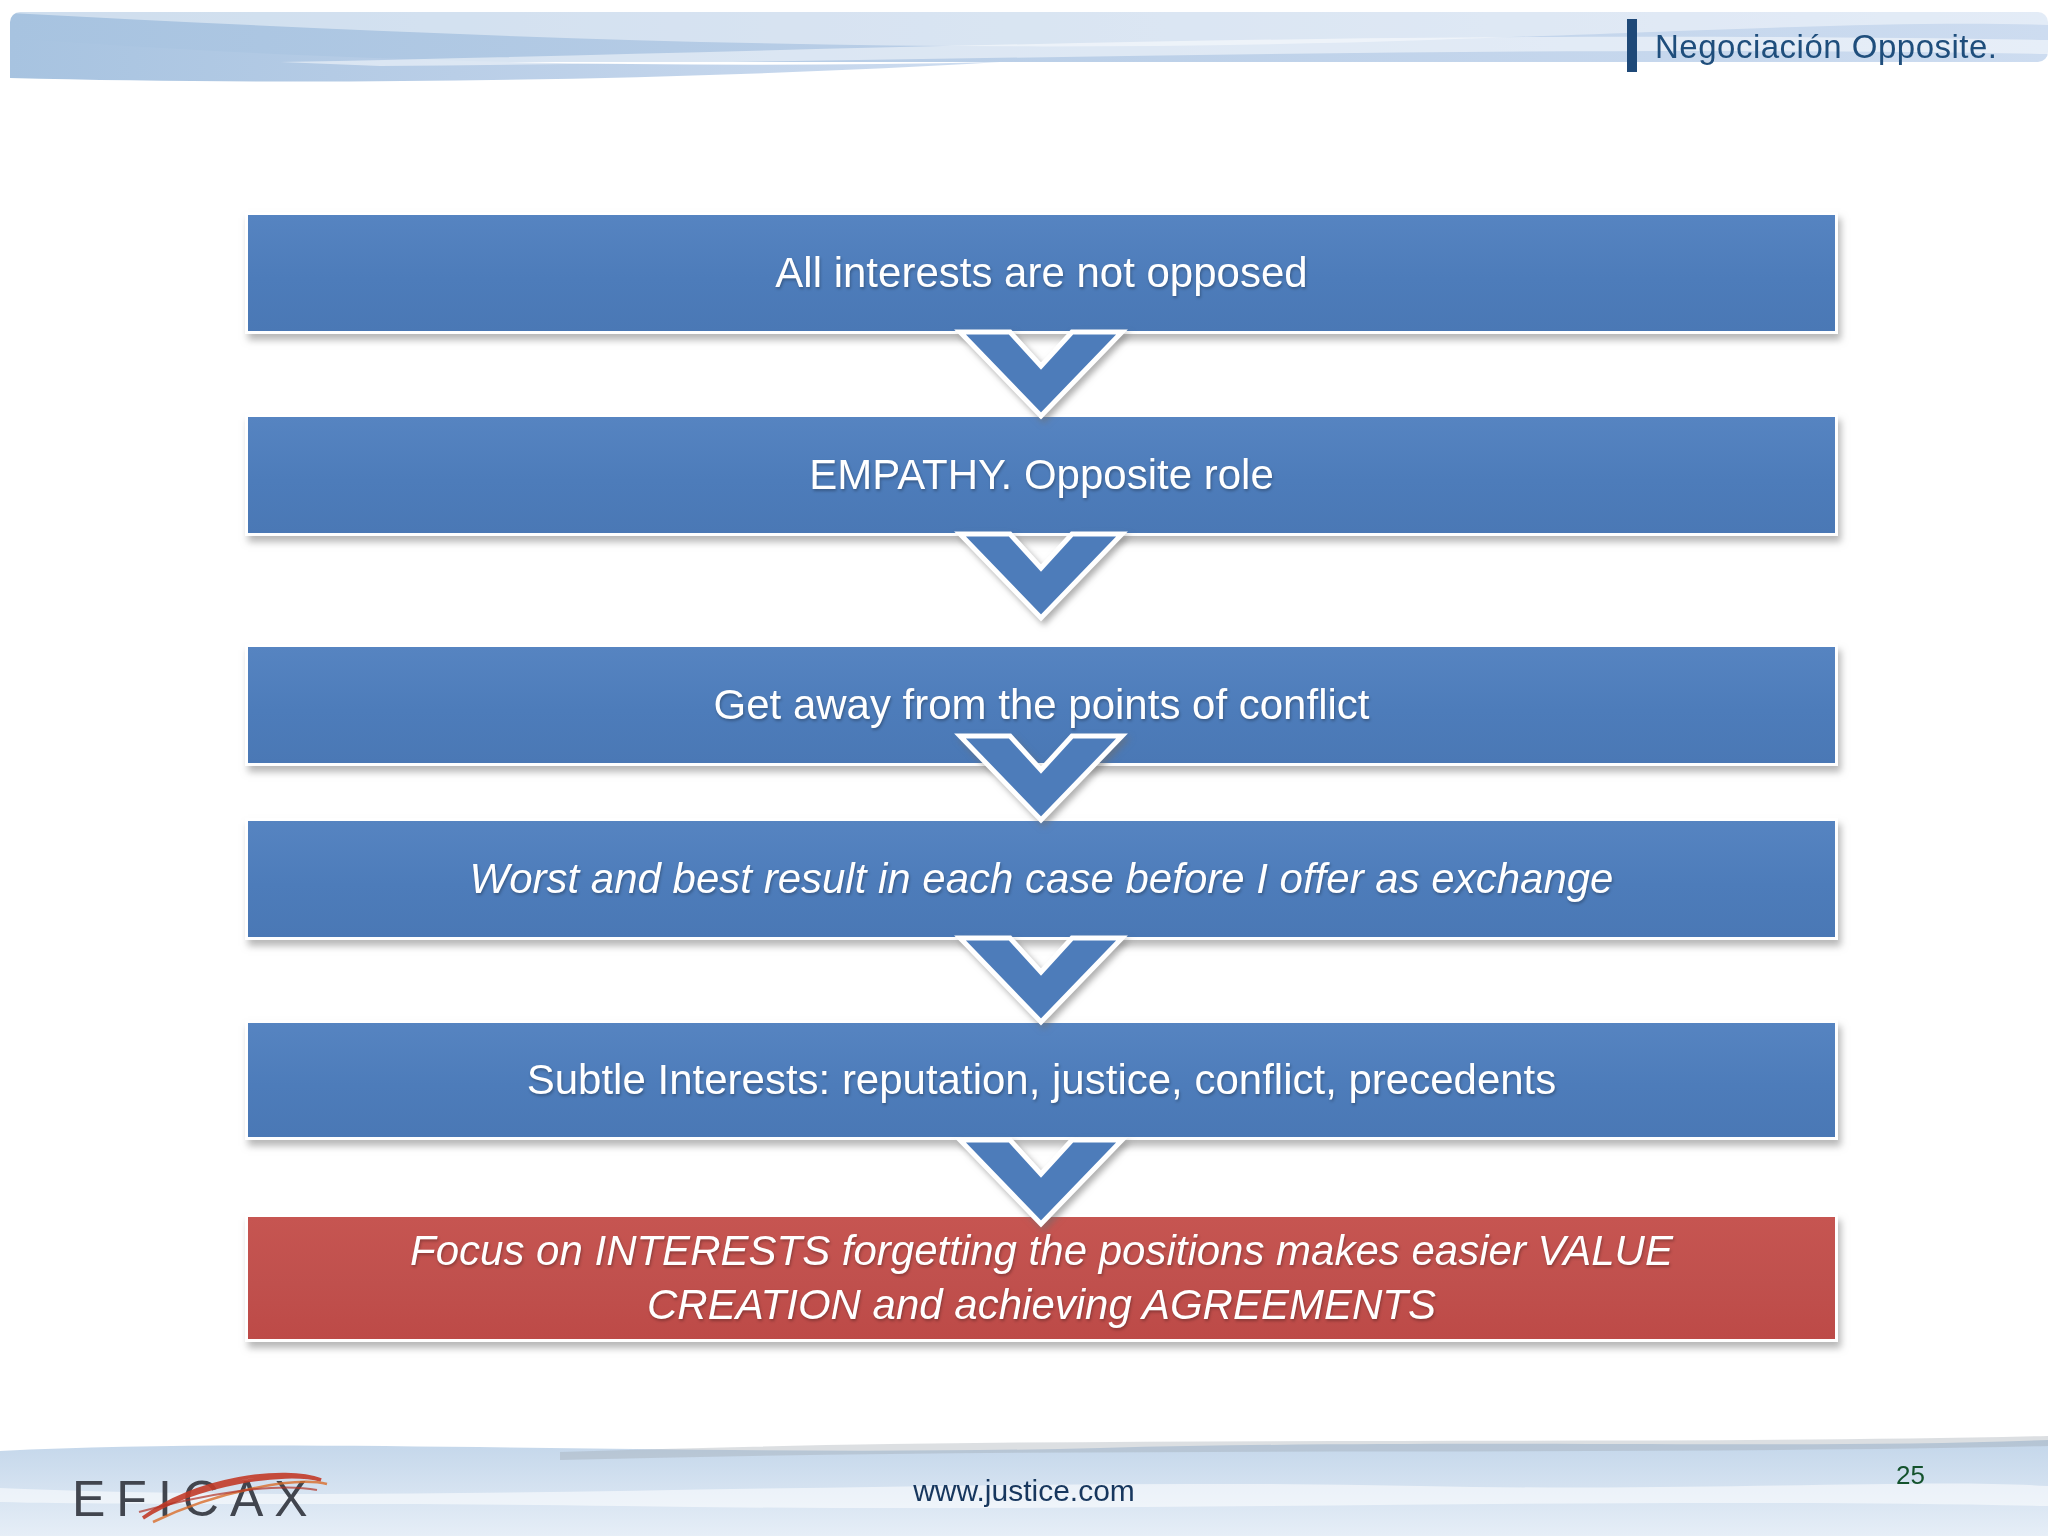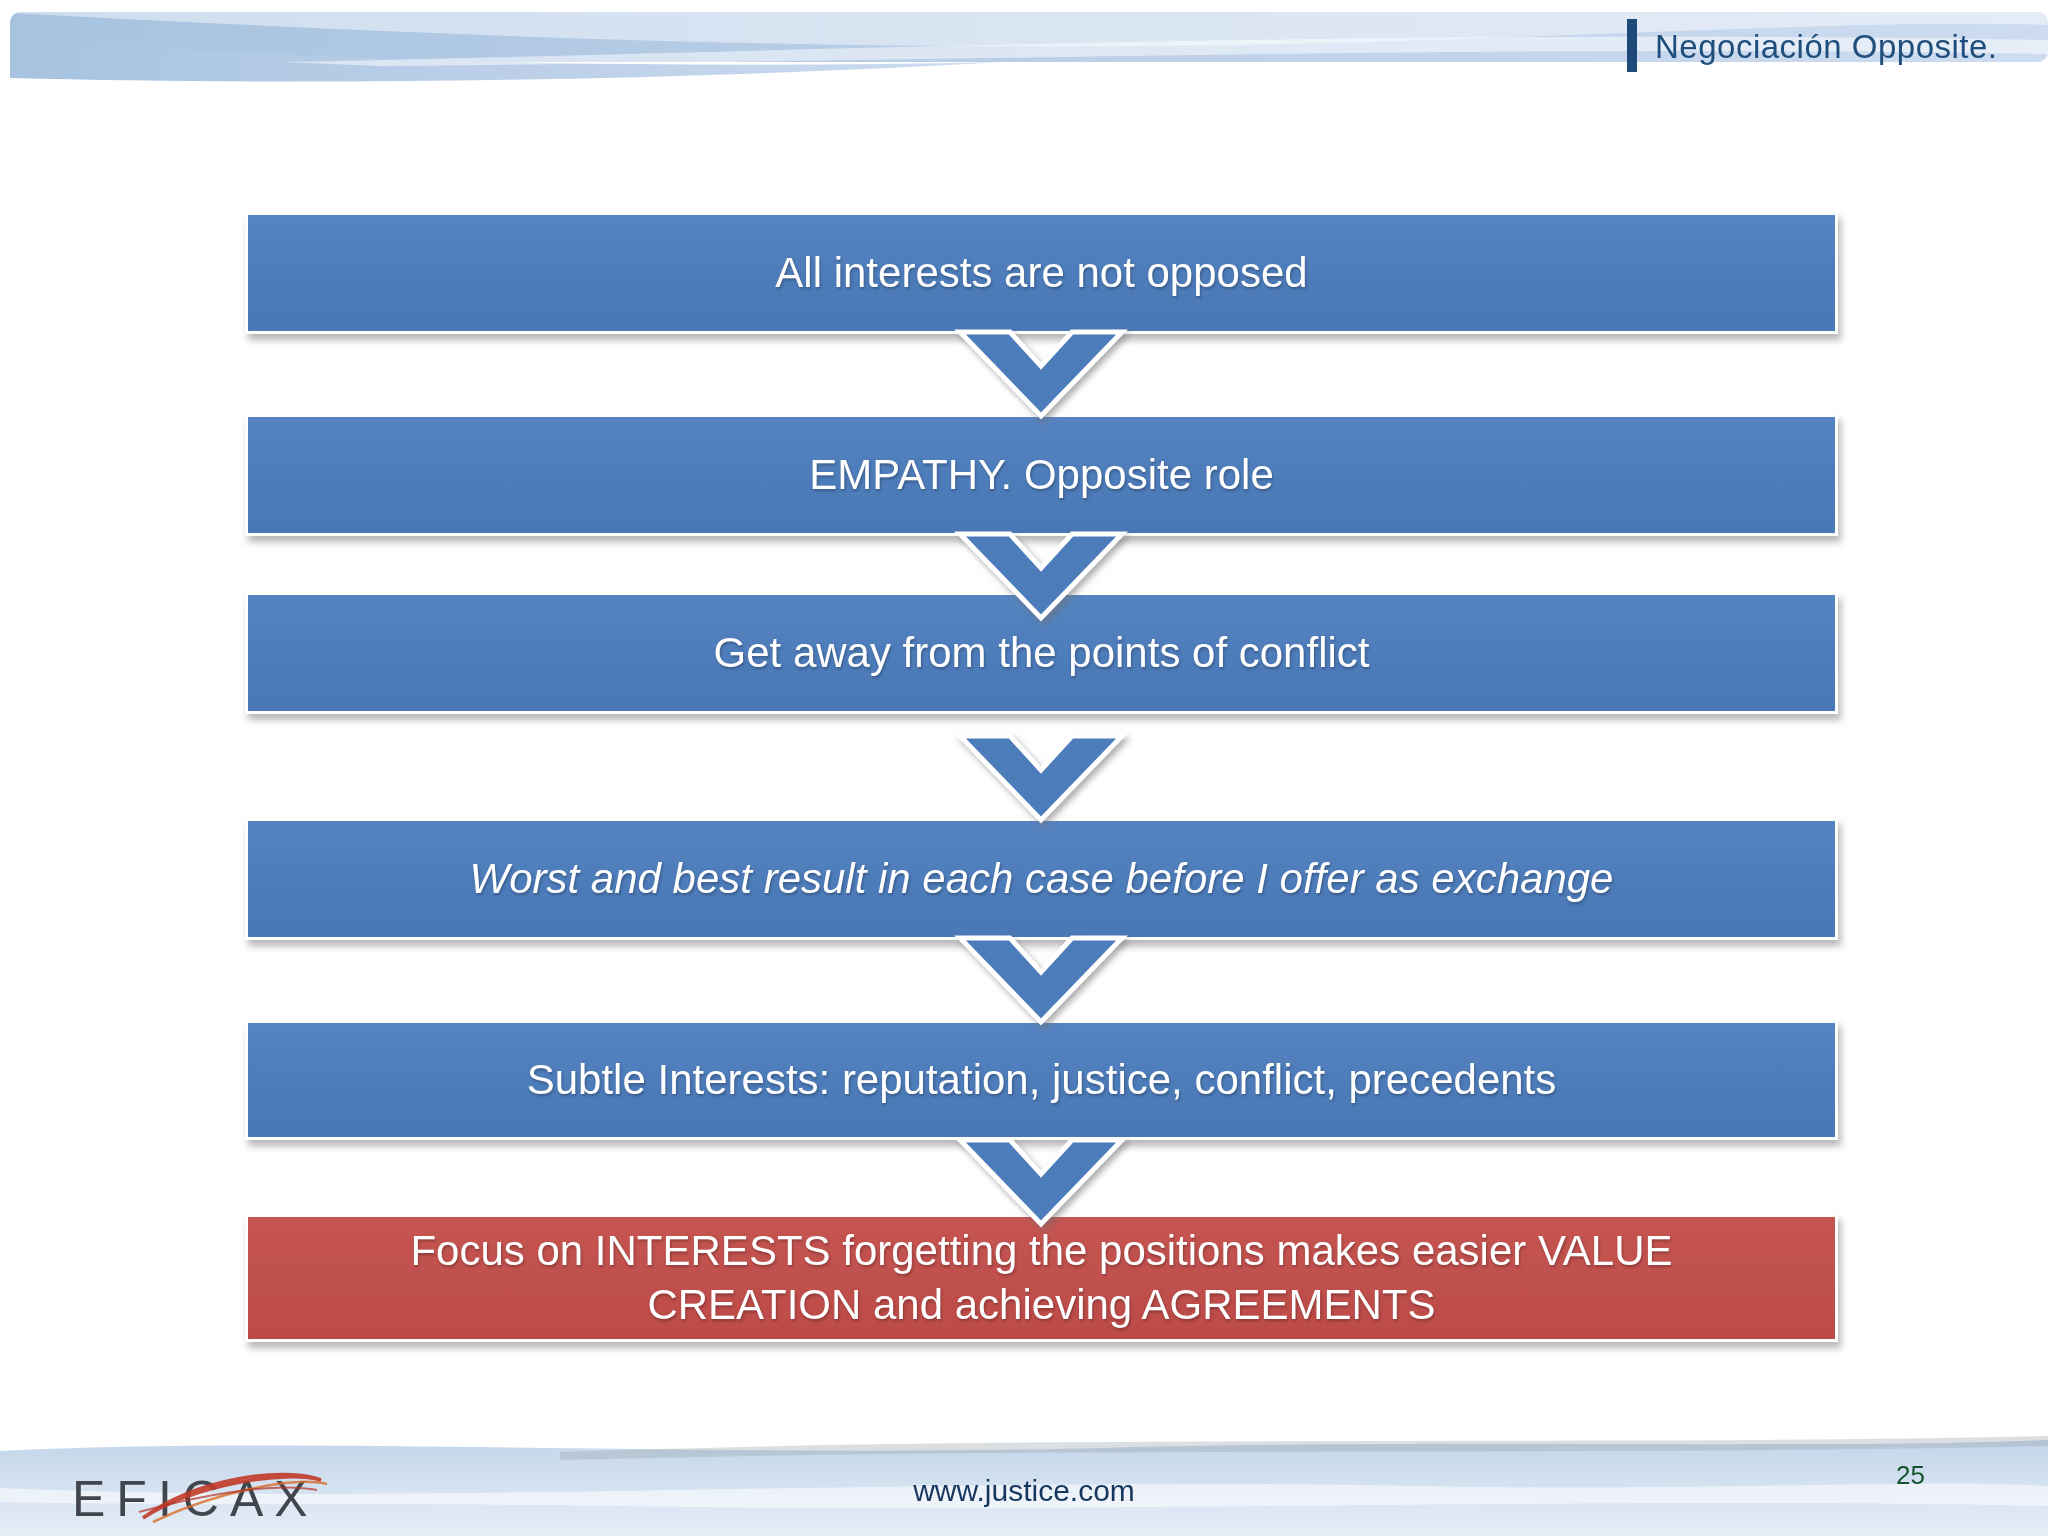--- a/index.html
+++ b/index.html
@@ -20,24 +20,24 @@
   .flow-box.step{background:linear-gradient(180deg,#5684c1 0%,#4d7cba 55%,#4a78b5 100%);}
   .flow-box.conclusion{background:linear-gradient(180deg,#c65551 0%,#c0504d 55%,#bd4a47 100%);}
   .flow-box .label-wrap{display:block;max-width:1320px;line-height:1.28;}
 
   .flow-arrow{position:absolute;left:946px;width:190px;height:92px;z-index:5;
               filter:drop-shadow(3px 4px 3px rgba(110,110,110,0.55));}
 
   
   .b1{top:212px;height:122px;}
   .b2{top:414px;height:122px;}
-  .b3{top:592px;height:122px;}
+  .b3{top:644px;height:122px;}
   .b4{top:818px;height:122px;font-style:italic;}
   .b5{top:1020px;height:120px;}
-  .b6{top:1214px;height:128px;}
+  .b6{top:1214px;height:128px;font-style:italic;}
   .a1{top:328px;} .a2{top:530px;} .a3{top:732px;} .a4{top:934px;} .a5{top:1136px;}
 
   
   .band-bottom{position:absolute;left:0;bottom:0;width:2048px;height:120px;display:block;}
   .footer-logo{position:absolute;left:72px;top:1470px;font-size:50px;
                letter-spacing:11px;color:#41454e;}
   .logo-swoosh{position:absolute;left:135px;top:1462px;width:200px;height:70px;}
   .footer-website{position:absolute;left:0;right:0;top:1474px;text-align:center;
                   font-size:30px;color:#17375e;}
   .footer-page-number{position:absolute;left:1896px;top:1460px;font-size:26px;color:#14532d;}

